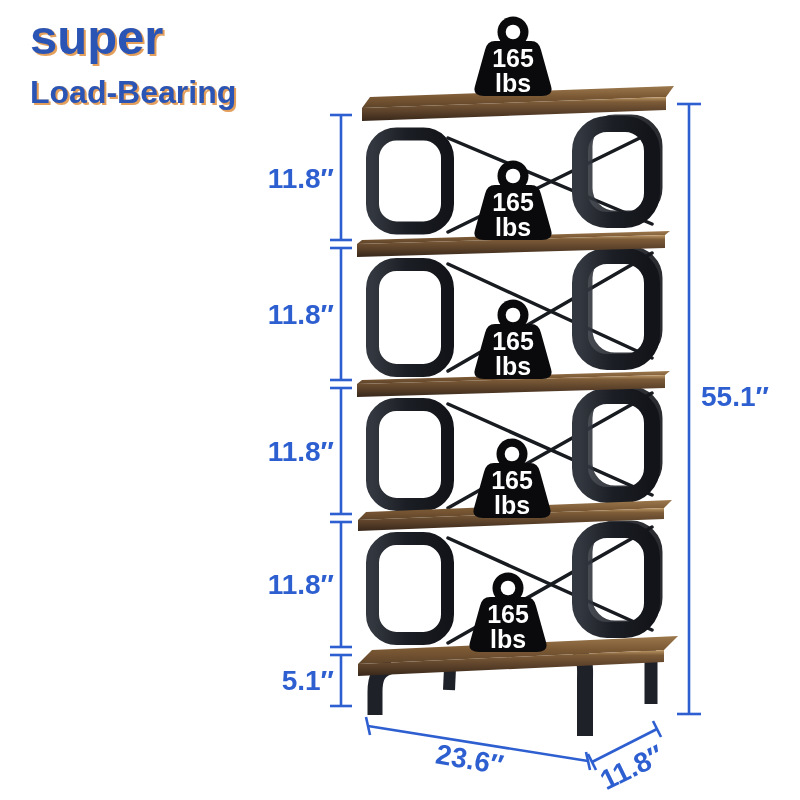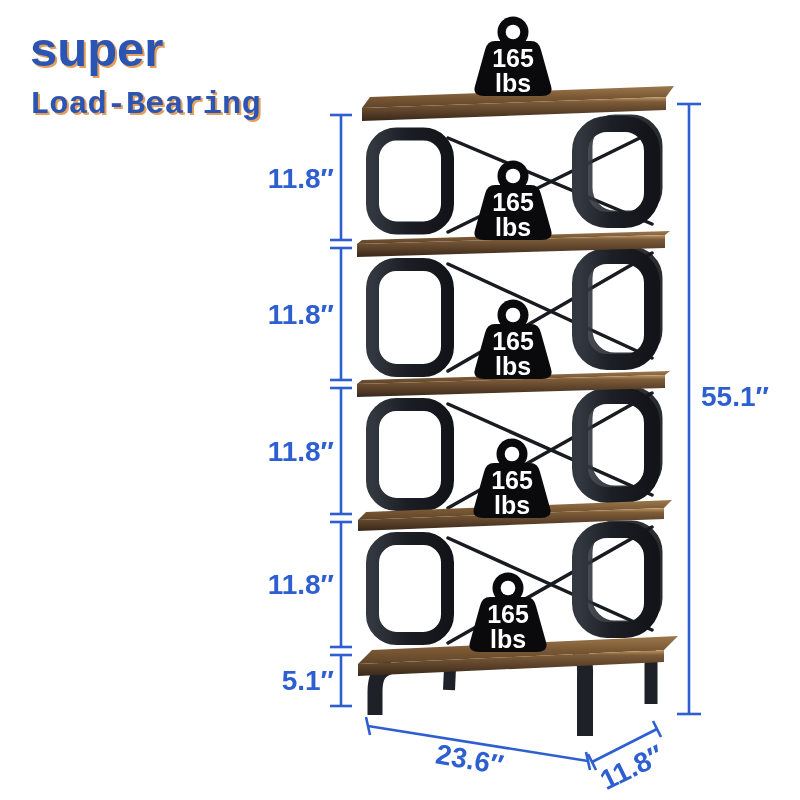--- a/index.html
+++ b/index.html
@@ -6,29 +6,28 @@
     --accent-blue:#2e5fd0;
     --title-blue:#2b55b4;
     --weight-black:#0a0a0c;
     --frame-dark:#1d2127;
   }
   html,body{margin:0;padding:0;background:#ffffff;}
   .stage{
     position:relative;width:800px;height:800px;background:#ffffff;overflow:hidden;
     font-family:"Liberation Sans",sans-serif;
   }
-  .title-block{position:absolute;left:30px;top:24px;}
+  .title-block{position:absolute;left:30px;top:12px;}
   .title-line1{
     font-size:49px;font-weight:bold;color:var(--title-blue);line-height:1.05;
     text-shadow:2px 2px 0 rgba(226,154,82,.95),1px 0 0 rgba(226,154,82,.45);
   }
   .title-line2{
     font-size:32px;font-weight:bold;color:var(--title-blue);margin-top:13px;line-height:1.05;
     text-shadow:2px 2px 0 rgba(226,154,82,.95),1px 0 0 rgba(226,154,82,.45);
-    font-family:Liberation Mono, monospace;
   }
   svg{position:absolute;left:0;top:0;}
   .dim-line{stroke:var(--accent-blue);stroke-width:2.6;fill:none;}
   .dim-label{
     fill:var(--accent-blue);font-family:"Liberation Sans",sans-serif;
     font-size:28px;font-weight:bold;
   }
   .weight-body{fill:var(--weight-black);}
   .weight-text{
     fill:#ffffff;font-family:"Liberation Sans",sans-serif;

